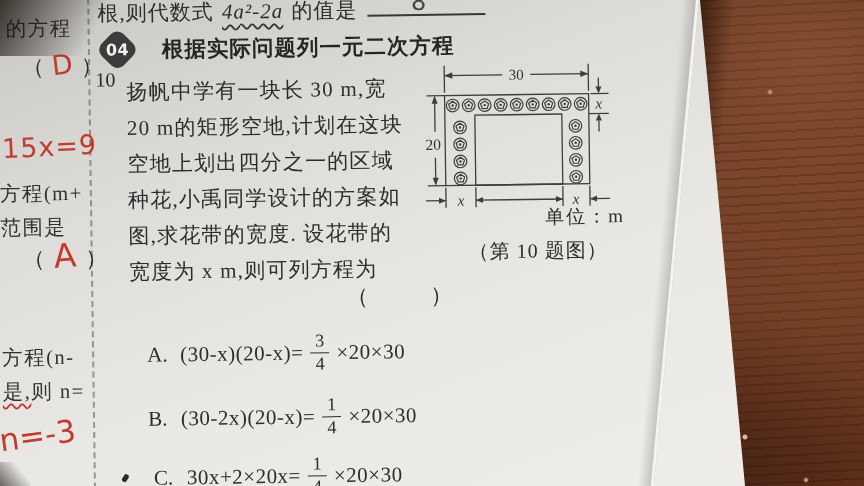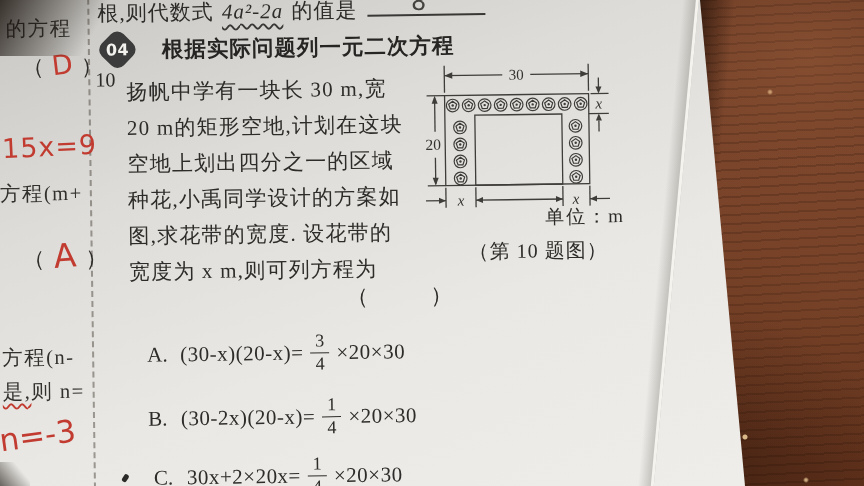--- a/index.html
+++ b/index.html
@@ -94,20 +94,21 @@
     <div class="binding"></div>
 
     <div class="abs m-print" style="left:8px;top:9px">的方程</div>
     <div class="abs m-ans" style="left:24px;top:46px">
       <span>（</span>
       <span class="red ltr">D</span>
       <span>）</span>
     </div>
     <div class="abs red" style="left:-8px;top:126px;font-size:27px;transform:rotate(-2deg);letter-spacing:1px">-15x=9</div>
     <div class="abs m-print" style="left:0;top:174px">方程(m+</div>
+    <div class="abs m-print" style="left:0;top:208px">范围是</div>
     <div class="abs m-ans m-ans2" style="left:22px;top:234px">
       <span>（</span>
       <span class="red ltr">A</span>
       <span>）</span>
     </div>
     <div class="abs m-print" style="left:0;top:338px">方程(n-</div>
     <div class="abs m-print" style="left:0;top:372px">
       <span class="red-wavy">是,</span><span>则 n=</span>
     </div>
     <div class="abs red" style="left:-4px;top:412px;font-size:31px;transform:rotate(-7deg)">n=-3</div>

